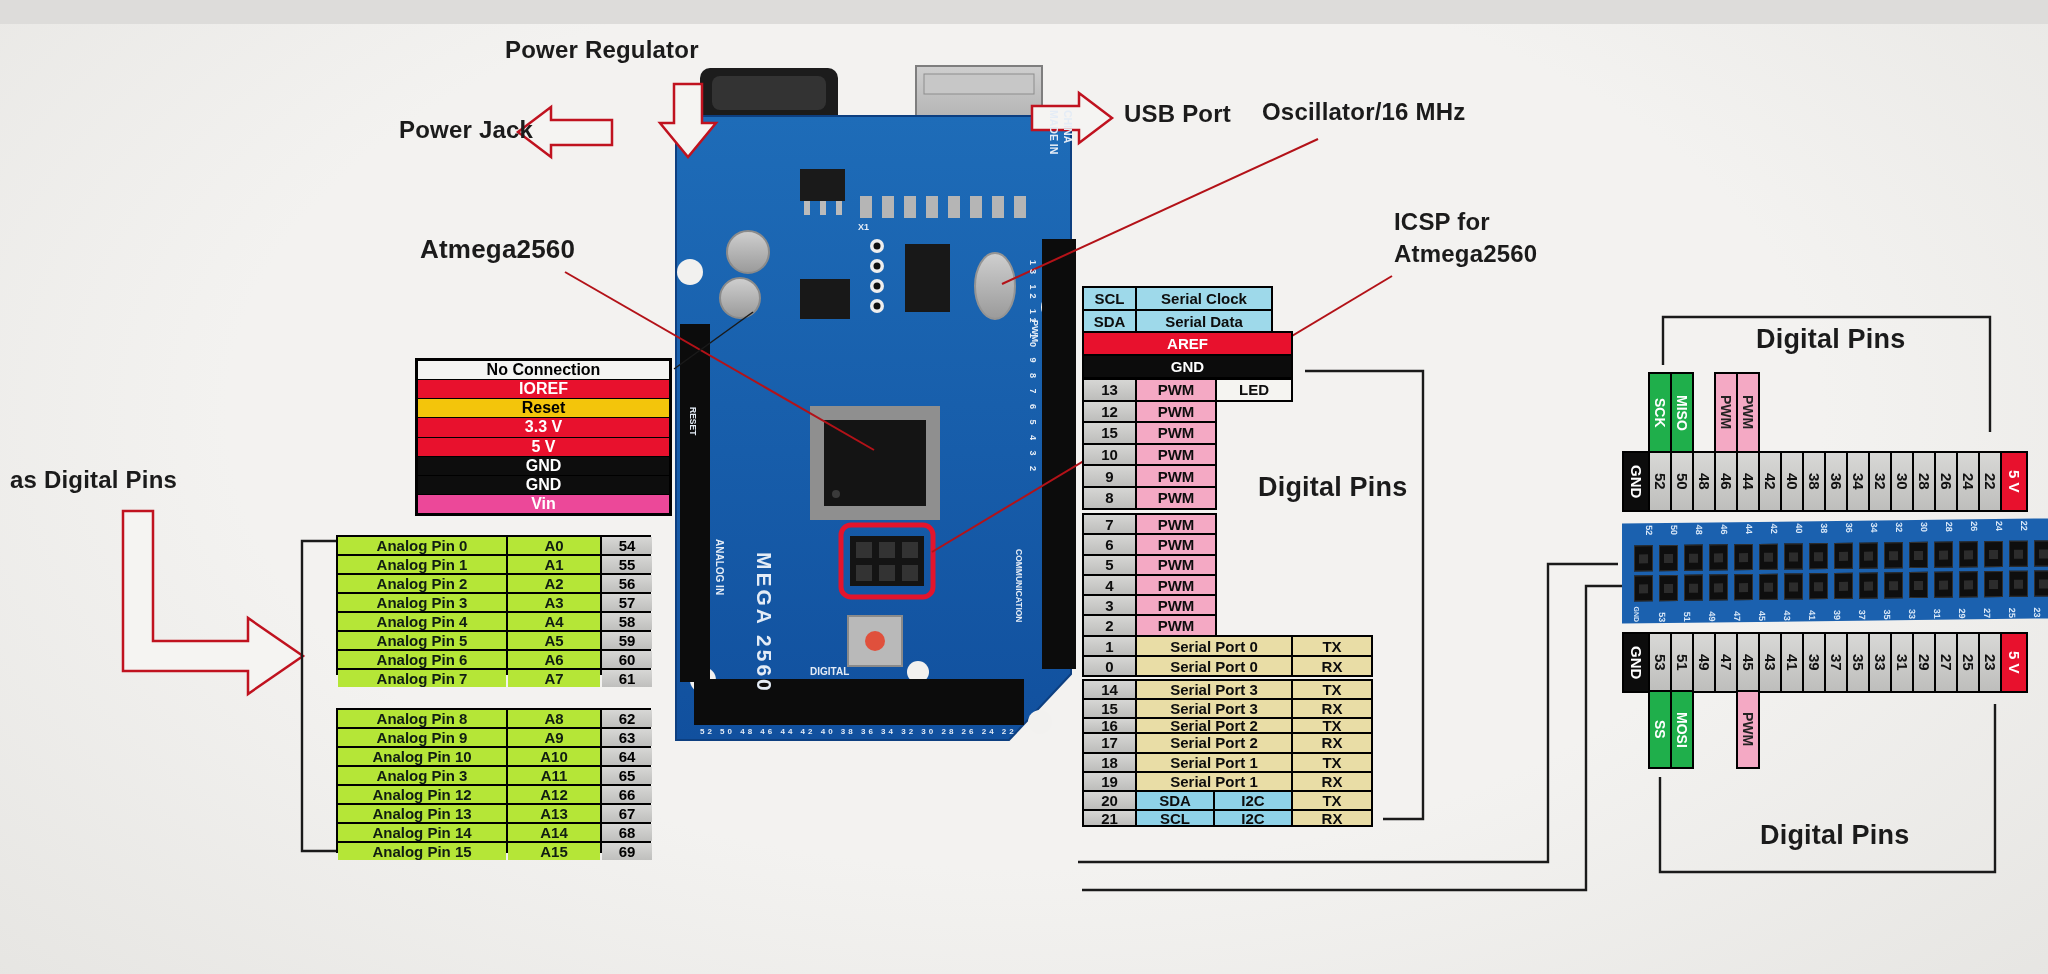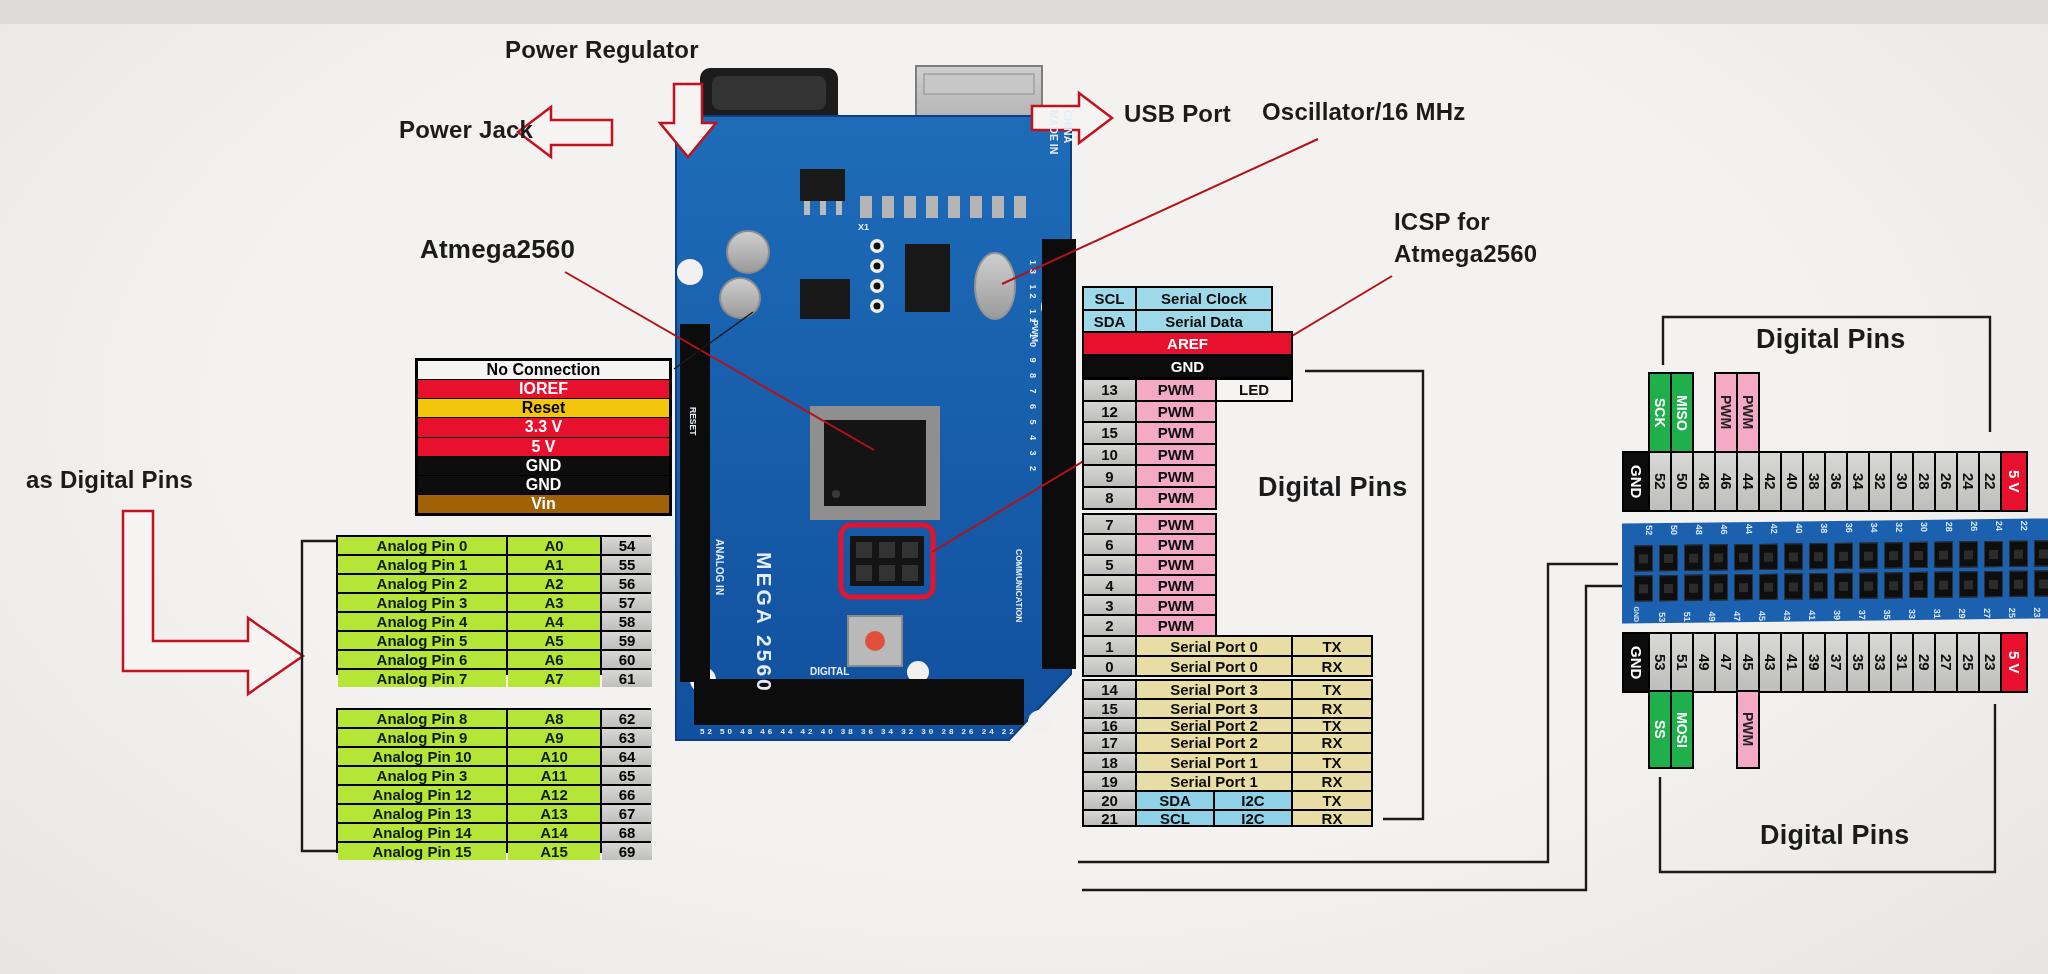--- a/index.html
+++ b/index.html
@@ -182,34 +182,34 @@
     </g>
   </svg>
 
   <div class="lbl" style="left:505px;top:12px;">Power Regulator</div>
   <div class="lbl" style="left:399px;top:92px;">Power Jack</div>
   <div class="lbl" style="left:1124px;top:76px;">USB Port</div>
   <div class="lbl" style="left:1262px;top:74px;">Oscillator/16 MHz</div>
   <div class="lbl atm" style="left:420px;top:210px;">Atmega2560</div>
   <div class="lbl" style="left:1394px;top:184px;">ICSP for</div>
   <div class="lbl" style="left:1394px;top:216px;">Atmega2560</div>
-  <div class="lbl" style="left:26px;top:442px;">as Digital Pins</div>
+  <div class="lbl" style="left:10px;top:442px;">as Digital Pins</div>
   <div class="lbl big" style="left:1258px;top:448px;">Digital Pins</div>
   <div class="lbl big" style="left:1756px;top:300px;">Digital Pins</div>
   <div class="lbl big" style="left:1760px;top:796px;">Digital Pins</div>
 
   <div id="power-table">
       <div class="prow" style="background: rgb(244, 244, 242); color: rgb(0, 0, 0);">No Connection</div>
       <div class="prow" style="background: rgb(232, 17, 45); color: rgb(255, 255, 255);">IOREF</div>
       <div class="prow" style="background: rgb(243, 197, 11); color: rgb(0, 0, 0);">Reset</div>
       <div class="prow" style="background: rgb(232, 17, 45); color: rgb(255, 255, 255);">3.3 V</div>
       <div class="prow" style="background: rgb(232, 17, 45); color: rgb(255, 255, 255);">5 V</div>
       <div class="prow" style="background: rgb(13, 13, 13); color: rgb(255, 255, 255);">GND</div>
       <div class="prow" style="background: rgb(13, 13, 13); color: rgb(255, 255, 255);">GND</div>
-      <div class="prow" style="background: #a16207; color: rgb(255, 255, 255);">Vin</div>
+      <div class="prow" style="background: #ec4899; color: rgb(255, 255, 255);">Vin</div>
     </div>
 
   <div id="analog-1" class="atable" style="top:511px;height:140px;">
       <div class="acell">Analog Pin 0</div>
       <div class="acell">A0</div>
       <div class="acell num">54</div>
       <div class="acell">Analog Pin 1</div>
       <div class="acell">A1</div>
       <div class="acell num">55</div>
       <div class="acell">Analog Pin 2</div>

